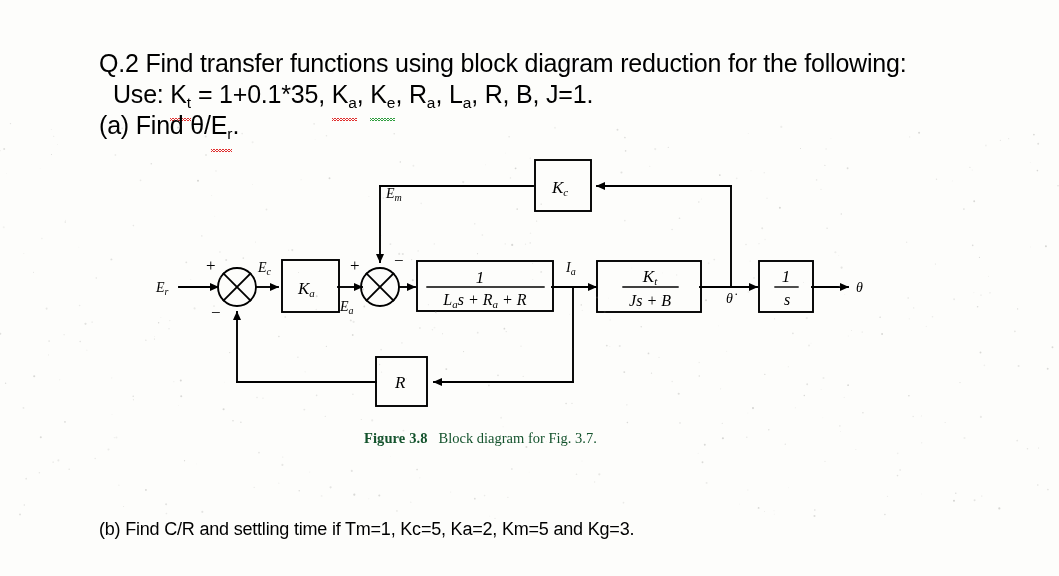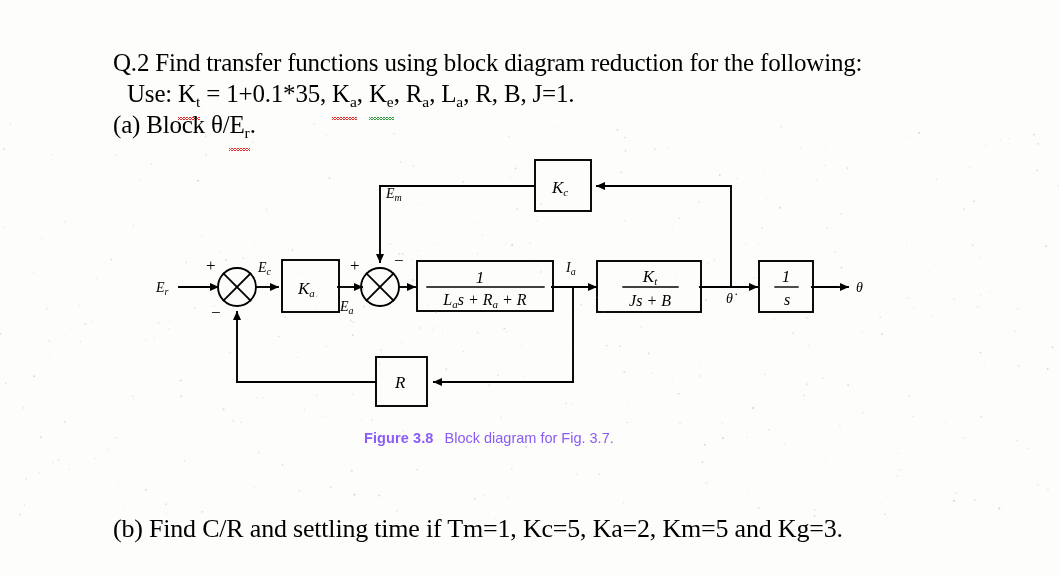--- a/index.html
+++ b/index.html
@@ -21,32 +21,31 @@
   #speckle {
     position: absolute;
     inset: 0;
     pointer-events: none;
     opacity: .55;
   }
 
   
   .qtext {
     position: absolute;
-    font-family: Liberation Serif, serif;
+    font-family: Liberation Sans, sans-serif;
     font-size: 25px;
     line-height: 30px;
     color: #000;
     white-space: pre;
     letter-spacing: -0.2px;
-    margin-left: 14px;
   }
   #line1 { left: 99px; top: 48px; }
   #line2 { left: 113px; top: 79px; }
   #line3 { left: 99px; top: 110px; }
-  #lineb { left: 99px; top: 514px; font-size: 26px; }
+  #lineb { left: 99px; top: 514px; font-size: 18px; }
 
   .sub {
     font-size: 0.62em;
     vertical-align: -0.32em;
     letter-spacing: 0;
   }
 
   
   .sq {
     position: relative;
@@ -93,41 +92,41 @@
     font-family: "Liberation Serif", serif;
     fill: #000;
     font-size: 17px;
   }
 
   
   #caption {
     position: absolute;
     left: 364px;
     top: 430px;
-    font-family: Liberation Sans, sans-serif;
+    font-family: Liberation Serif, serif;
     font-size: 14.5px;
-    color: #8b5cf6;
+    color: #14532d;
     white-space: pre;
   }
   #caption .capnum {
     font-weight: bold;
     letter-spacing: .1px;
   }
   #caption .captext { margin-left: 11px; }
 </style>
 </head>
 <body>
 
 <div id="page">
 
   <div class="qtext" id="line1">Q.2 Find transfer functions using block diagram reduction for the following:</div>
 
   <div class="qtext" id="line2"><span>Use: </span><span class="sq sq-red"><span>K</span><span class="sub">t</span></span><span> = 1+0.1*35, </span><span class="sq sq-red"><span>K</span><span class="sub">a</span></span><span>, </span><span class="sq sq-green"><span>K</span><span class="sub">e</span></span><span>, R</span><span class="sub">a</span><span>, L</span><span class="sub">a</span><span>, R, B, J=1.</span></div>
 
-  <div class="qtext" id="line3"><span>(a) Block θ/</span><span class="sq sq-red"><span>E</span><span class="sub">r</span></span><span>.</span></div>
+  <div class="qtext" id="line3"><span>(a) Find θ/</span><span class="sq sq-red"><span>E</span><span class="sub">r</span></span><span>.</span></div>
 
   <div class="qtext" id="lineb">(b) Find C/R and settling time if Tm=1, Kc=5, Ka=2, Km=5 and Kg=3.</div>
 
   <div id="figure">
     <svg width="1059" height="576" viewBox="0 0 1059 576" xmlns="http://www.w3.org/2000/svg">
       <defs>
         <marker id="arrow" markerWidth="9" markerHeight="8" refX="8" refY="4" orient="auto" markerUnits="userSpaceOnUse">
           <path d="M0,0 L9,4 L0,8 Z" fill="#000"></path>
         </marker>
       </defs>

